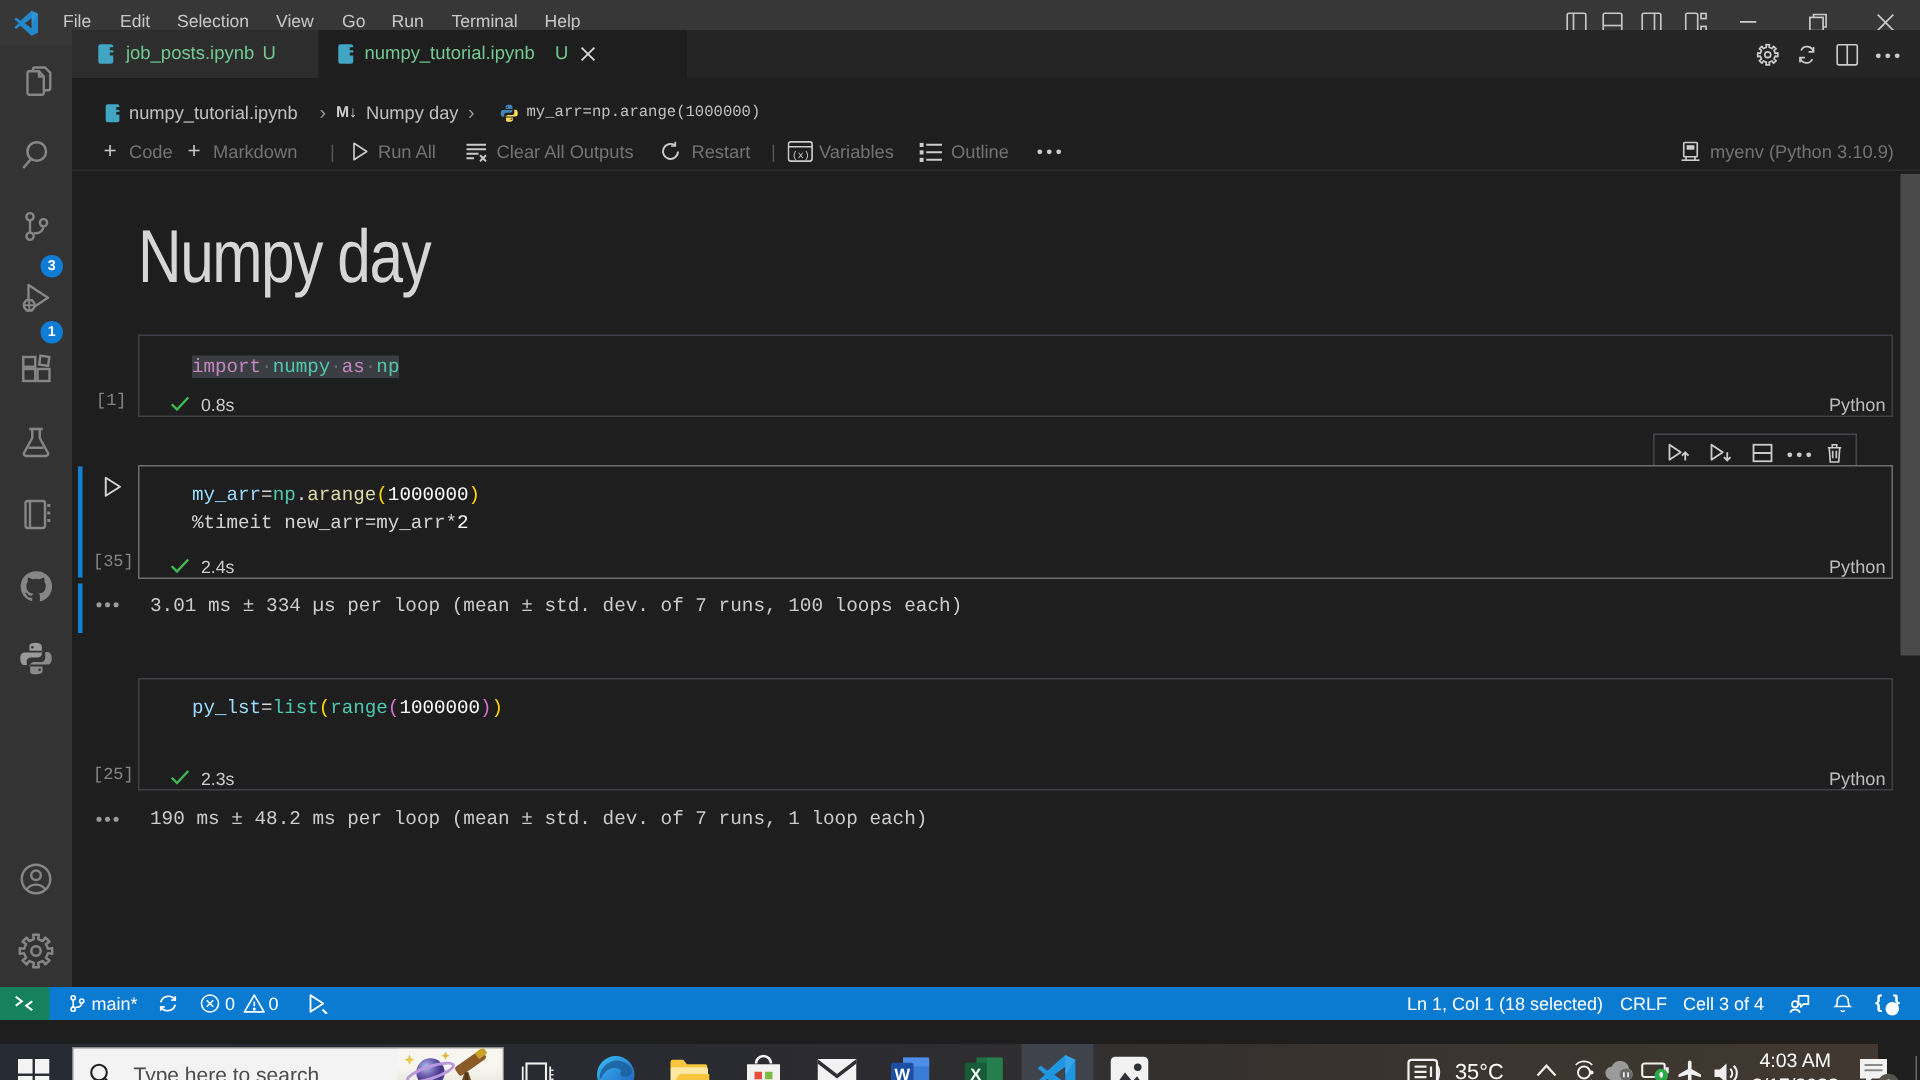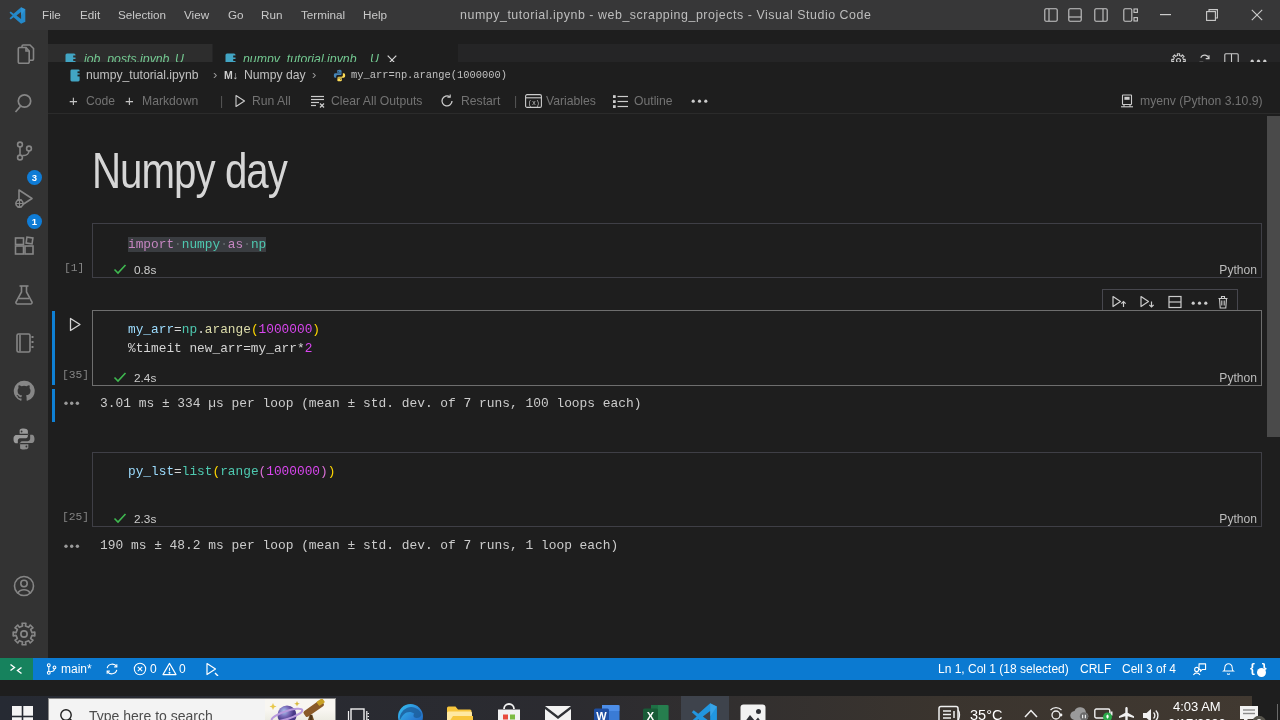--- a/index.html
+++ b/index.html
@@ -7,21 +7,21 @@
     font-family:"Liberation Sans", sans-serif; }
   .abs { position:absolute; }
   #stage { position:relative; width:1280px; height:720px; }
 
   
   #titlebar { left:0; top:0; width:1280px; height:30px; background:#373738; color:#cccccc; }
   .menuitem { position:absolute; top:0; height:30px; line-height:30px; font-size:11.7px; color:#c9c9c9; }
   #wintitle { position:absolute; top:0; height:30px; line-height:31px; font-size:12.4px; letter-spacing:0.55px; color:#bdbdbd; }
 
   
-  #tabstrip { left:48px; top:44px; width:1232px; height:32px; background:#252526;font-style:italic; }
+  #tabstrip { left:48px; top:20px; width:1232px; height:32px; background:#252526; }
   .tab { position:absolute; top:0; height:32px; }
   .tabname { font-size:12.3px; color:#73c991; }
 
   
   #crumbs { left:48px; top:62px; width:1232px; height:26px; background:#1e1e1e; }
   .crumbtxt { position:absolute; font-size:12.2px; color:#c0c0c0; height:26px; line-height:26px; }
 
   
   #nbtoolbar { left:48px; top:88px; width:1232px; height:26px; background:#1e1e1e; border-bottom:1px solid #2b2b2b; }
   .tbtxt { position:absolute; font-size:12.2px; color:#737373; height:26px; line-height:26px; }
@@ -34,21 +34,21 @@
   
   #content { left:48px; top:114px; width:1232px; height:544px; background:#1e1e1e; }
   .mono { font-family:"Liberation Mono", monospace; }
   h1.md { position:absolute; left:44px; top:28px; font-size:50px; font-weight:400; color:#d6d6d6;
     letter-spacing:-1.2px; transform:scaleX(0.805); transform-origin:left; }
   .cellbox { position:absolute; left:44px; width:1170px; border:1px solid #3f3f46; background:#1e1e1e; }
   .cellbox.focused { border-color:#6e6e6e; }
   .codeline { position:absolute; left:35px; font-size:12.8px; line-height:19.3px; white-space:pre;
     font-family:"Liberation Mono", monospace; color:#d4d4d4; }
   .w { color:#d4d4d4; } .v { color:#9cdcfe; } .t { color:#4ec9b0; } .f { color:#dcdcaa; }
-  .n { color:#d946ef; } .k { color:#c586c0; } .b1 { color:#ffd700; } .b2 { color:#da70d6; }
+  .n { color:#ffffff; } .k { color:#c586c0; } .b1 { color:#ffd700; } .b2 { color:#da70d6; }
   .sel { background:#3a3d41; } .ws { color:#63696e; }
   .execlabel { position:absolute; font-size:11.3px; color:#858585; font-family:"Liberation Mono", monospace; }
   .timetxt { position:absolute; font-size:11.8px; color:#cccccc; }
   .pylabel { position:absolute; font-size:12.1px; color:#bdbdbd; }
   .outtxt { position:absolute; left:52px; font-size:12.9px; color:#cccccc; white-space:pre;
     font-family:"Liberation Mono", monospace; }
   #scrollthumb { position:absolute; left:1219px; top:2px; width:13px; height:321px; background:#4a4a4a; }
 
   
   #statusbar { left:0; top:658px; width:1280px; height:22px; background:#0b7ad1; color:#fff; }
@@ -72,21 +72,20 @@
       <polygon points="71,1 96,13 71,50 71,1" fill="#3aa0e0" opacity="0.55"></polygon>
     </svg>
     <div class="menuitem" style="left:42px">File</div>
     <div class="menuitem" style="left:80px">Edit</div>
     <div class="menuitem" style="left:118px">Selection</div>
     <div class="menuitem" style="left:184px">View</div>
     <div class="menuitem" style="left:228px">Go</div>
     <div class="menuitem" style="left:261px">Run</div>
     <div class="menuitem" style="left:301px">Terminal</div>
     <div class="menuitem" style="left:363px">Help</div>
-    <div id="wintitle" style="left:460px">numpy_tutorial.ipynb - web_scrapping_projects - Visual Studio Code</div>
 
     <svg class="abs" style="left:1044px;top:8px" width="14" height="14" viewBox="0 0 14 14" fill="none" stroke="#c8c8c8" stroke-width="1.1">
       <rect x="0.8" y="0.8" width="12.4" height="12.4" rx="1.2"></rect>
         <line x1="5" y1="1" x2="5" y2="13"></line>
     </svg>
     <svg class="abs" style="left:1068px;top:8px" width="14" height="14" viewBox="0 0 14 14" fill="none" stroke="#c8c8c8" stroke-width="1.1">
       <rect x="0.8" y="0.8" width="12.4" height="12.4" rx="1.2"></rect>
         <line x1="1" y1="9" x2="13" y2="9"></line>
     </svg>
     <svg class="abs" style="left:1094px;top:8px" width="14" height="14" viewBox="0 0 14 14" fill="none" stroke="#c8c8c8" stroke-width="1.1">

